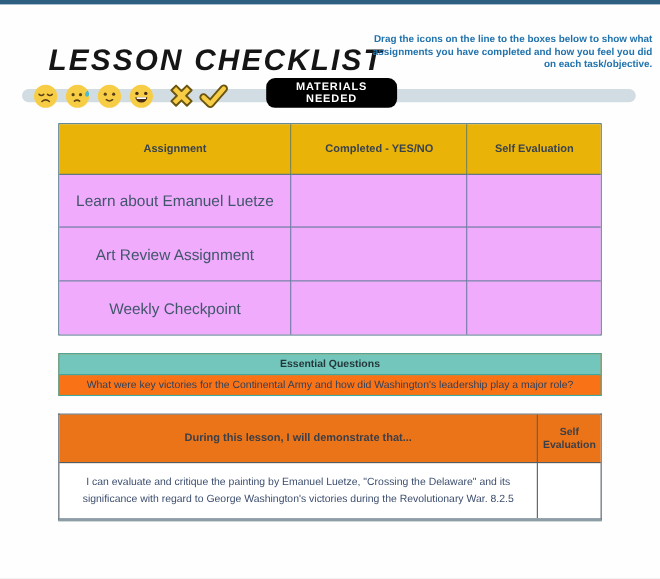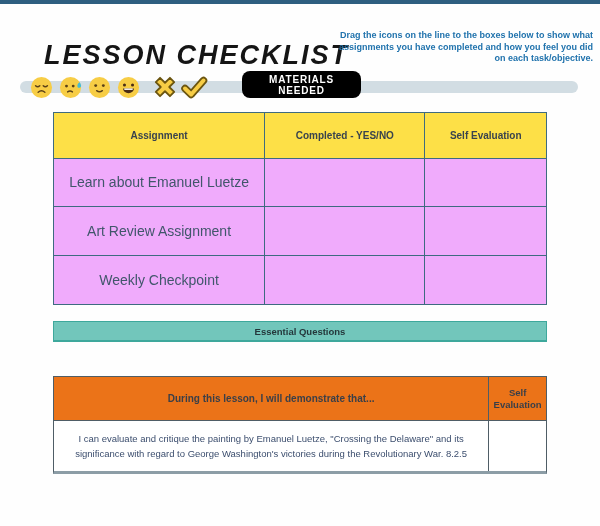--- a/index.html
+++ b/index.html
@@ -39,21 +39,21 @@
     grid-template-columns:212fr 161fr 121fr;
     grid-template-rows:46fr 49fr 49fr 49fr;
   }
   .assignment-table .cell{
     box-sizing:border-box;display:flex;align-items:center;justify-content:center;
     text-align:center;border-right:1.6px solid #3E6B80;border-bottom:1.6px solid #3E6B80;
     font-size:14px;color:#41566B;padding:2px 6px;background:#f0abfc;
   }
   .assignment-table .cell.last-col{border-right:none;}
   .assignment-table .cell.last-row{border-bottom:none;}
-  .assignment-table .head{background:#fde047;font-weight:700;font-size:10px;color:#39434D;}
+  .assignment-table .head{background:#eab308;font-weight:700;font-size:10px;color:#39434D;}
   
   .eq-table{
     left:53px;top:321px;width:494px;border:1.6px solid #3EA89C;background:#f97316;
   }
   .eq-header{
     box-sizing:border-box;height:19px;background:#72C6BB;border-bottom:1.6px solid #3EA89C;
     display:flex;align-items:center;justify-content:center;
     font-size:9.5px;font-weight:700;color:#24373B;
   }
   .eq-question{
@@ -159,20 +159,21 @@
     <div class="cell"></div>
     <div class="cell last-col"></div>
 
     <div class="cell last-row">Weekly Checkpoint</div>
     <div class="cell last-row"></div>
     <div class="cell last-col last-row"></div>
   </div>
 
   <div class="tbl eq-table">
     <div class="eq-header">Essential Questions</div>
+    <div class="eq-question">What were key victories for the Continental Army and how did Washington's leadership play a major role?</div>
   </div>
 
   <div class="tbl demo-table">
     <div class="cell head">During this lesson, I will demonstrate that...</div>
     <div class="cell head small last-col">Self Evaluation</div>
     <div class="cell last-row demo-statement">I can evaluate and critique the painting by Emanuel Luetze, "Crossing the Delaware" and its significance with regard to George Washington's victories during the Revolutionary War. 8.2.5</div>
     <div class="cell last-col last-row"></div>
   </div>
 
 </div>

